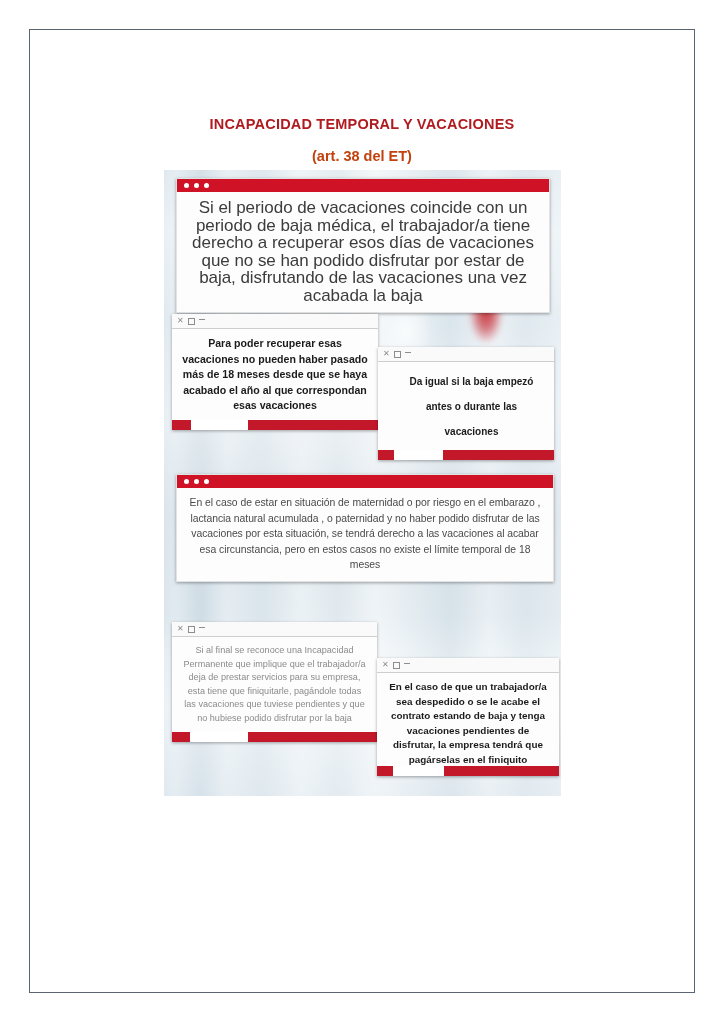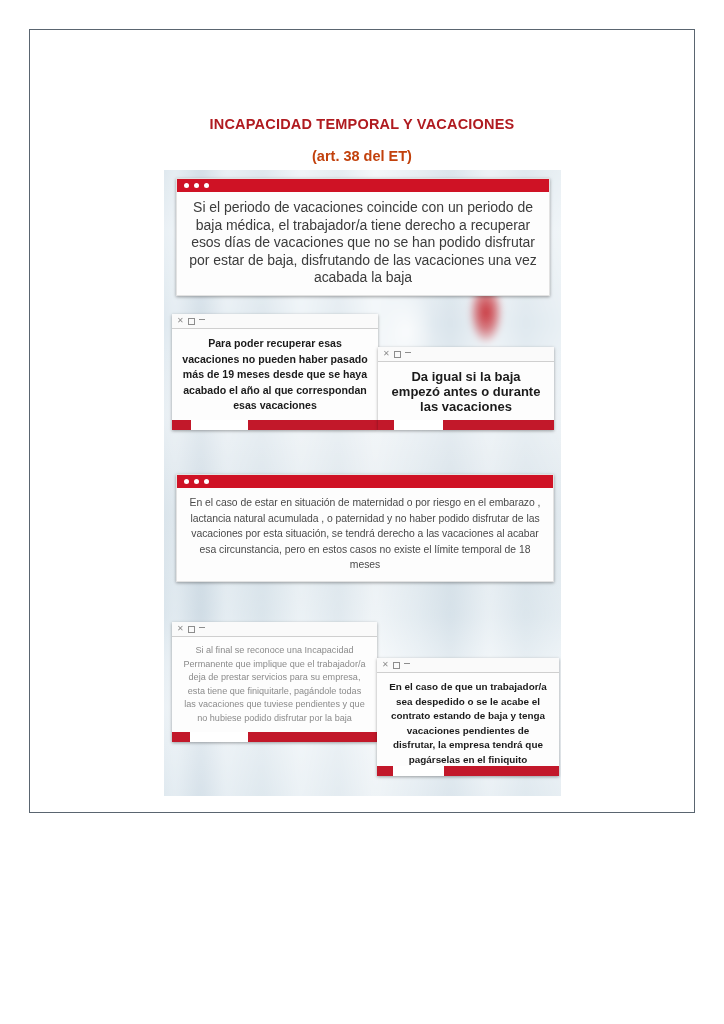--- a/index.html
+++ b/index.html
@@ -14,21 +14,21 @@
     position: relative;
     overflow: hidden;
   }
 
   
   .page-sheet {
     position: absolute;
     left: 29px;
     top: 29px;
     width: 666px;
-    height: 784px;
+    height: 964px;
     border: 1px solid #5a6570;
     box-sizing: border-box;
     background: #ffffff;
   }
 
   
   .title-block {
     position: absolute;
     left: 0;
     top: 84px;
@@ -127,21 +127,21 @@
     text-align: center;
   }
   .card.wide .card-body {
     color: #4a4a4a;
     font-size: 10.4px;
     line-height: 15.6px;
     letter-spacing: -0.05px;
   }
   .card.wide.first .card-body {
     color: #3c3c3c;
-    font-size: 14px;
+    font-size: 17px;
     line-height: 17.5px;
   }
 
   
   .titlebar-gray {
     height: 14px;
     background: #fafafa;
     border-bottom: 1px solid #cfcfcf;
     display: flex;
     align-items: center;
@@ -189,21 +189,21 @@
 
   
   #card-1 { left: 12px;  top: 8px;   width: 374px; }
   #card-2 { left: 8px;   top: 144px; width: 206px; }
   #card-3 { left: 214px; top: 177px; width: 176px; }
   #card-4 { left: 12px;  top: 304px; width: 378px; }
   #card-5 { left: 8px;   top: 452px; width: 205px; }
   #card-6 { left: 213px; top: 488px; width: 182px; }
 
   #card-2 .card-body { font-size: 10.6px; line-height: 15.5px; padding-bottom: 16px; }
-  #card-3 .card-body { font-size: 13px; line-height: 15px; padding-bottom: 16px; }
+  #card-3 .card-body { font-size: 10px; line-height: 25px; padding-bottom: 16px; padding-left: 20px; }
   #card-5 .card-body { font-size: 9.1px;  line-height: 13.6px; padding-bottom: 16px; text-align: center; }
   #card-6 .card-body { font-size: 9.9px;  line-height: 14.6px; }
 </style>
 </head>
 <body>
 
 <div class="page-sheet">
 
   <div class="title-block">
     <div class="title-line1">INCAPACIDAD TEMPORAL Y VACACIONES</div>
@@ -222,21 +222,21 @@
       </div>
       <div class="card-body">Si el periodo de vacaciones coincide con un periodo de baja médica, el trabajador/a tiene derecho a recuperar esos días de vacaciones que no se han podido disfrutar por estar de baja, disfrutando de las vacaciones una vez acabada la baja</div>
     </div>
 
     <div class="card bold-text" id="card-2">
       <div class="titlebar-gray">
         <span class="wc-glyph">✕</span>
         <span class="wc-square"></span>
         <span class="wc-dash"></span>
       </div>
-      <div class="card-body">Para poder recuperar esas vacaciones no pueden haber pasado más de 19 meses desde que se haya acabado el año al que correspondan esas vacaciones</div>
+      <div class="card-body">Para poder recuperar esas vacaciones no pueden haber pasado más de 18 meses desde que se haya acabado el año al que correspondan esas vacaciones</div>
       <div class="footer-bar">
         <div class="fb-red-sm"></div>
         <div class="fb-white"></div>
         <div class="fb-red-lg"></div>
       </div>
     </div>
 
     <div class="card bold-text" id="card-3">
       <div class="titlebar-gray">
         <span class="wc-glyph">✕</span>

